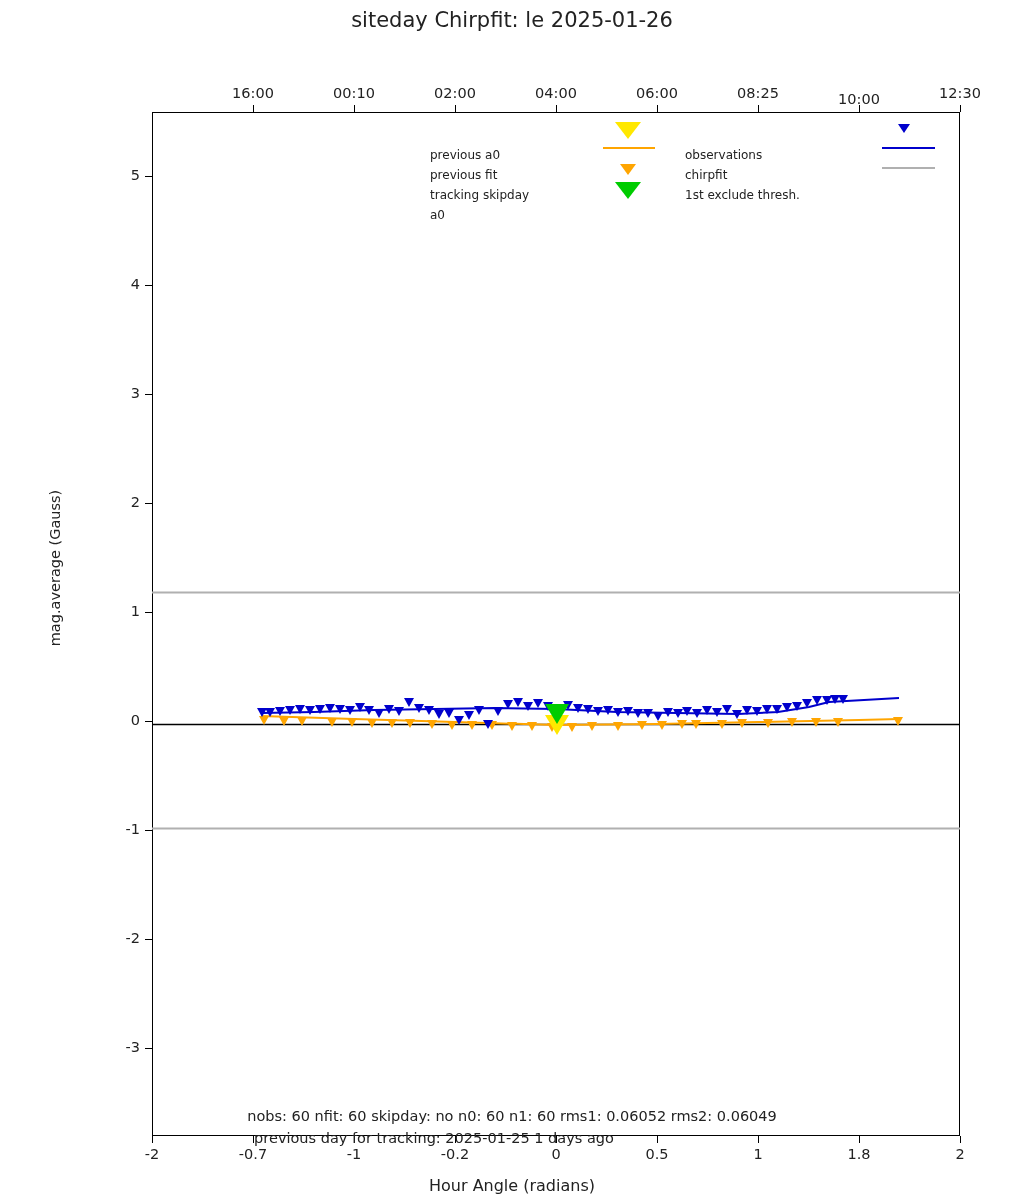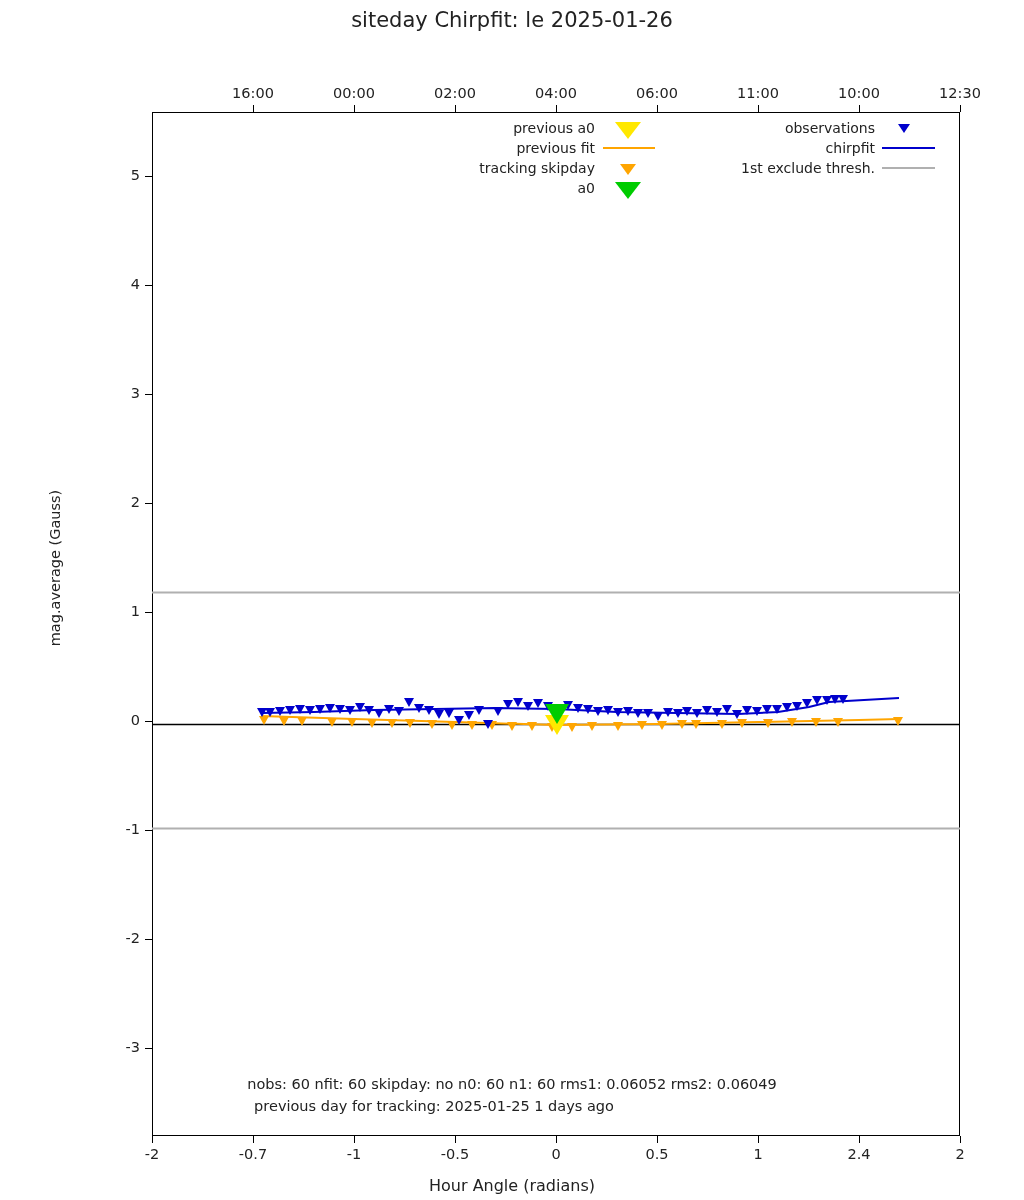--- a/index.html
+++ b/index.html
@@ -36,30 +36,30 @@
   .xtop-label{width:90px;margin-left:-45px;text-align:center;}
   .xbot-label{width:60px;margin-left:-30px;text-align:center;}
   .ylab{width:46px;text-align:right;}
 
   .tick{position:absolute;background:#000;}
   .tick-v{width:1px;height:7px;}
   .tick-h{height:1px;width:7px;}
 
   
   #legend{left:430px;top:120px;width:520px;height:88px;}
-  .lg-text{position:absolute;text-align:right;font-size:14px;color:#222;}
+  .lg-text{position:absolute;text-align:left;font-size:12px;color:#222;margin-top:28px;}
   .lg-line{position:absolute;height:2px;}
   .tri-down{
     position:absolute;width:0;height:0;
     border-left-style:solid;border-right-style:solid;border-top-style:solid;
     border-left-color:transparent;border-right-color:transparent;
   }
 
   
-  .foot{font-size:14.5px;color:#222;}
+  .foot{font-size:14.5px;color:#222;margin-top:32px;}
   #foot1{left:0;top:1076px;width:1024px;}
   #foot2{left:0;top:1098px;width:868px;}
   svg{display:block;}
 </style>
 </head>
 <body>
 
 <div id="plot-root">
 
   <div class="abs ctr" id="chart-title">siteday Chirpfit:  le  2025-01-26</div>
@@ -185,46 +185,46 @@
   <div class="tick tick-v abs" style="left:253px;top:105px;"></div>
   <div class="tick tick-v abs" style="left:354px;top:105px;"></div>
   <div class="tick tick-v abs" style="left:455px;top:105px;"></div>
   <div class="tick tick-v abs" style="left:556px;top:105px;"></div>
   <div class="tick tick-v abs" style="left:657px;top:105px;"></div>
   <div class="tick tick-v abs" style="left:758px;top:105px;"></div>
   <div class="tick tick-v abs" style="left:859px;top:105px;"></div>
   <div class="tick tick-v abs" style="left:960px;top:105px;"></div>
 
   <div class="abs tick-label xtop-label" style="left:253px;top:85px;">16:00</div>
-  <div class="abs tick-label xtop-label" style="left:354px;top:85px;">00:00</div>
+  <div class="abs tick-label xtop-label" style="left:354px;top:85px;">00:10</div>
   <div class="abs tick-label xtop-label" style="left:455px;top:85px;">02:00</div>
   <div class="abs tick-label xtop-label" style="left:556px;top:85px;">04:00</div>
   <div class="abs tick-label xtop-label" style="left:657px;top:85px;">06:00</div>
-  <div class="abs tick-label xtop-label" style="left:758px;top:85px;">11:00</div>
-  <div class="abs tick-label xtop-label" style="left:859px;top:85px;">10:00</div>
+  <div class="abs tick-label xtop-label" style="left:758px;top:85px;">08:25</div>
+  <div class="abs tick-label xtop-label" style="left:859px;top:91px;">10:00</div>
   <div class="abs tick-label xtop-label" style="left:960px;top:85px;">12:30</div>
 
   <div class="tick tick-v abs" style="left:152px;top:1136px;"></div>
   <div class="tick tick-v abs" style="left:253px;top:1136px;"></div>
   <div class="tick tick-v abs" style="left:354px;top:1136px;"></div>
   <div class="tick tick-v abs" style="left:455px;top:1136px;"></div>
   <div class="tick tick-v abs" style="left:556px;top:1136px;"></div>
   <div class="tick tick-v abs" style="left:657px;top:1136px;"></div>
   <div class="tick tick-v abs" style="left:758px;top:1136px;"></div>
   <div class="tick tick-v abs" style="left:859px;top:1136px;"></div>
   <div class="tick tick-v abs" style="left:960px;top:1136px;"></div>
 
   <div class="abs tick-label xbot-label" style="left:152px;top:1146px;">-2</div>
   <div class="abs tick-label xbot-label" style="left:253px;top:1146px;">-0.7</div>
   <div class="abs tick-label xbot-label" style="left:354px;top:1146px;">-1</div>
-  <div class="abs tick-label xbot-label" style="left:455px;top:1146px;">-0.5</div>
+  <div class="abs tick-label xbot-label" style="left:455px;top:1146px;">-0.2</div>
   <div class="abs tick-label xbot-label" style="left:556px;top:1146px;">0</div>
   <div class="abs tick-label xbot-label" style="left:657px;top:1146px;">0.5</div>
   <div class="abs tick-label xbot-label" style="left:758px;top:1146px;">1</div>
-  <div class="abs tick-label xbot-label" style="left:859px;top:1146px;">2.4</div>
+  <div class="abs tick-label xbot-label" style="left:859px;top:1146px;">1.8</div>
   <div class="abs tick-label xbot-label" style="left:960px;top:1146px;">2</div>
 
   <div class="tick tick-h abs" style="left:145px;top:176px;"></div>
   <div class="tick tick-h abs" style="left:145px;top:285px;"></div>
   <div class="tick tick-h abs" style="left:145px;top:394px;"></div>
   <div class="tick tick-h abs" style="left:145px;top:503px;"></div>
   <div class="tick tick-h abs" style="left:145px;top:612px;"></div>
   <div class="tick tick-h abs" style="left:145px;top:721px;"></div>
   <div class="tick tick-h abs" style="left:145px;top:830px;"></div>
   <div class="tick tick-h abs" style="left:145px;top:939px;"></div>

